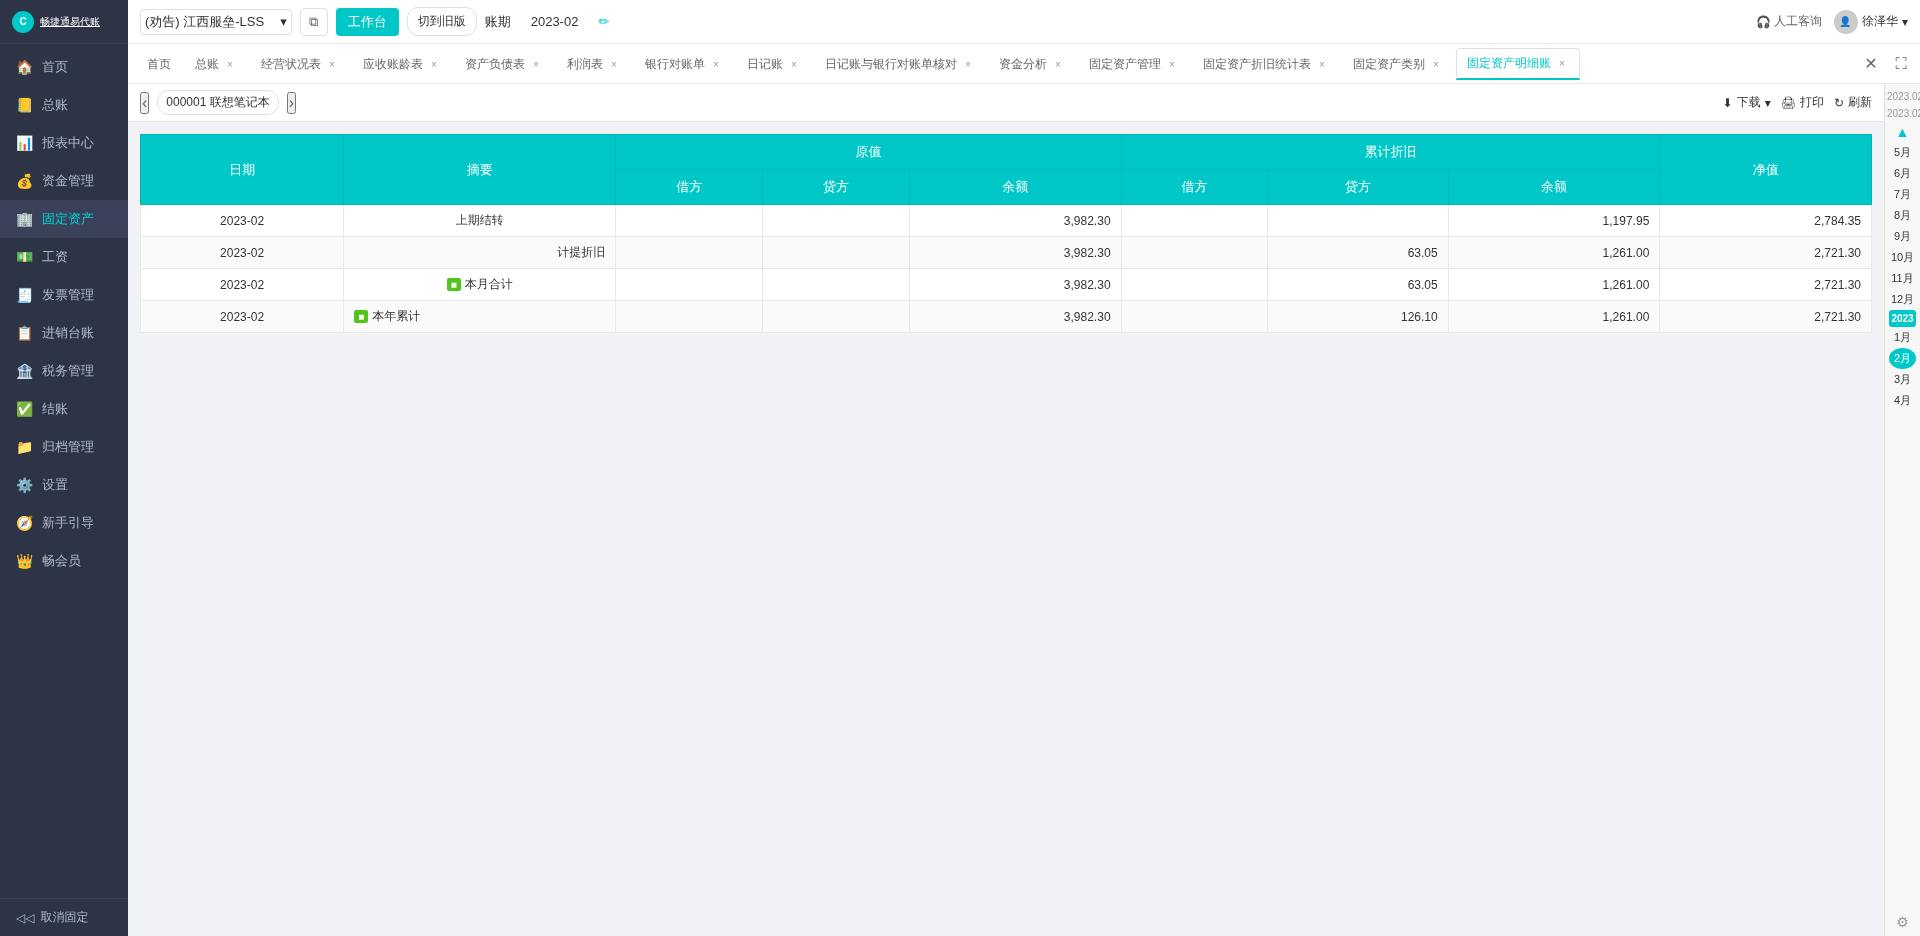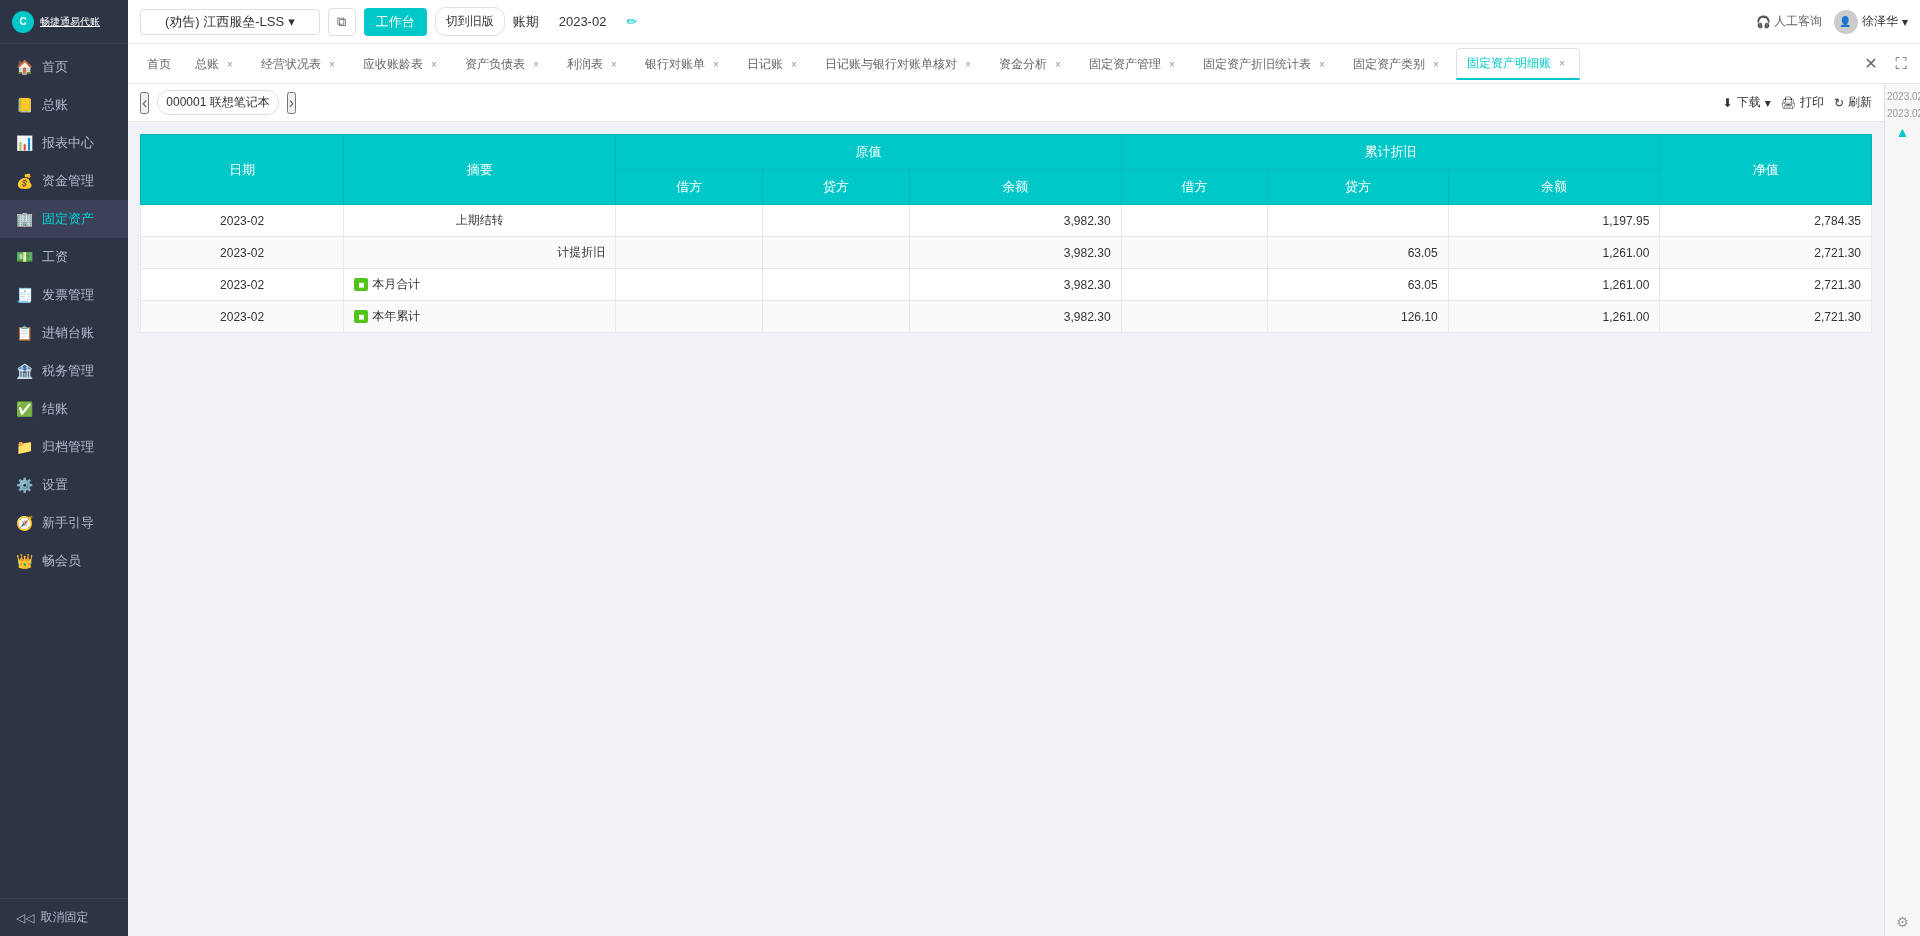--- a/index.html
+++ b/index.html
@@ -67,25 +67,25 @@
       height: 44px;
       background: #fff;
       display: flex;
       align-items: center;
       padding: 0 12px;
       border-bottom: 1px solid #e8e8e8;
       gap: 8px;
       flex-shrink: 0;
     }
     .topbar-company {
-      display: flex; align-items: center; gap: 4px;
+      display: flex; align-items: center; gap: 16px;
       font-size: 13px; color: #333;
       border: 1px solid #e0e0e0;
       border-radius: 4px;
-      padding: 3px 24px;
+      padding: 3px 4px;
       cursor: pointer;
     }
     .topbar-copy-btn {
       width: 28px; height: 28px;
       border: 1px solid #e0e0e0;
       border-radius: 4px;
       display: flex; align-items: center; justify-content: center;
       cursor: pointer; font-size: 13px; color: #666;
     }
     .topbar-workbench {
@@ -532,21 +532,21 @@
     <td class="align-right"></td>
     <td class="align-right"></td>
     <td class="align-right">3,982.30</td>
     <td class="align-right"></td>
     <td class="align-right">63.05</td>
     <td class="align-right">1,261.00</td>
     <td class="align-right">2,721.30</td>
   </tr>
               <tr>
     <td>2023-02</td>
-    <td style="text-align:left;"><span class="tag-green">■</span>本月合计</td>
+    <td style="text-align:center;"><span class="tag-green">■</span>本月合计</td>
     <td class="align-right"></td>
     <td class="align-right"></td>
     <td class="align-right">3,982.30</td>
     <td class="align-right"></td>
     <td class="align-right">63.05</td>
     <td class="align-right">1,261.00</td>
     <td class="align-right">2,721.30</td>
   </tr>
               <tr>
     <td>2023-02</td>
@@ -561,19 +561,34 @@
   </tr>
             </tbody>
         </table>
       </div>
     </div>
 
     <div class="right-sidebar">
       <div class="right-sidebar-date">2023.02</div>
       <div class="right-sidebar-date">2023.02</div>
       <div class="right-sidebar-arrow">▲</div>
+      <div id="months-container">
+          <div class="right-sidebar-month">5月</div>
+          <div class="right-sidebar-month">6月</div>
+          <div class="right-sidebar-month">7月</div>
+          <div class="right-sidebar-month">8月</div>
+          <div class="right-sidebar-month">9月</div>
+          <div class="right-sidebar-month">10月</div>
+          <div class="right-sidebar-month">11月</div>
+          <div class="right-sidebar-month">12月</div>
+          <div class="right-sidebar-month year-badge">2023</div>
+          <div class="right-sidebar-month">1月</div>
+          <div class="right-sidebar-month active">2月</div>
+          <div class="right-sidebar-month">3月</div>
+          <div class="right-sidebar-month">4月</div>
+        </div>
       <div class="right-sidebar-spacer"></div>
       <div class="right-sidebar-settings">
         <span>⚙</span>
       </div>
     </div>
   </div>
 </div>
 
 </body></html>

